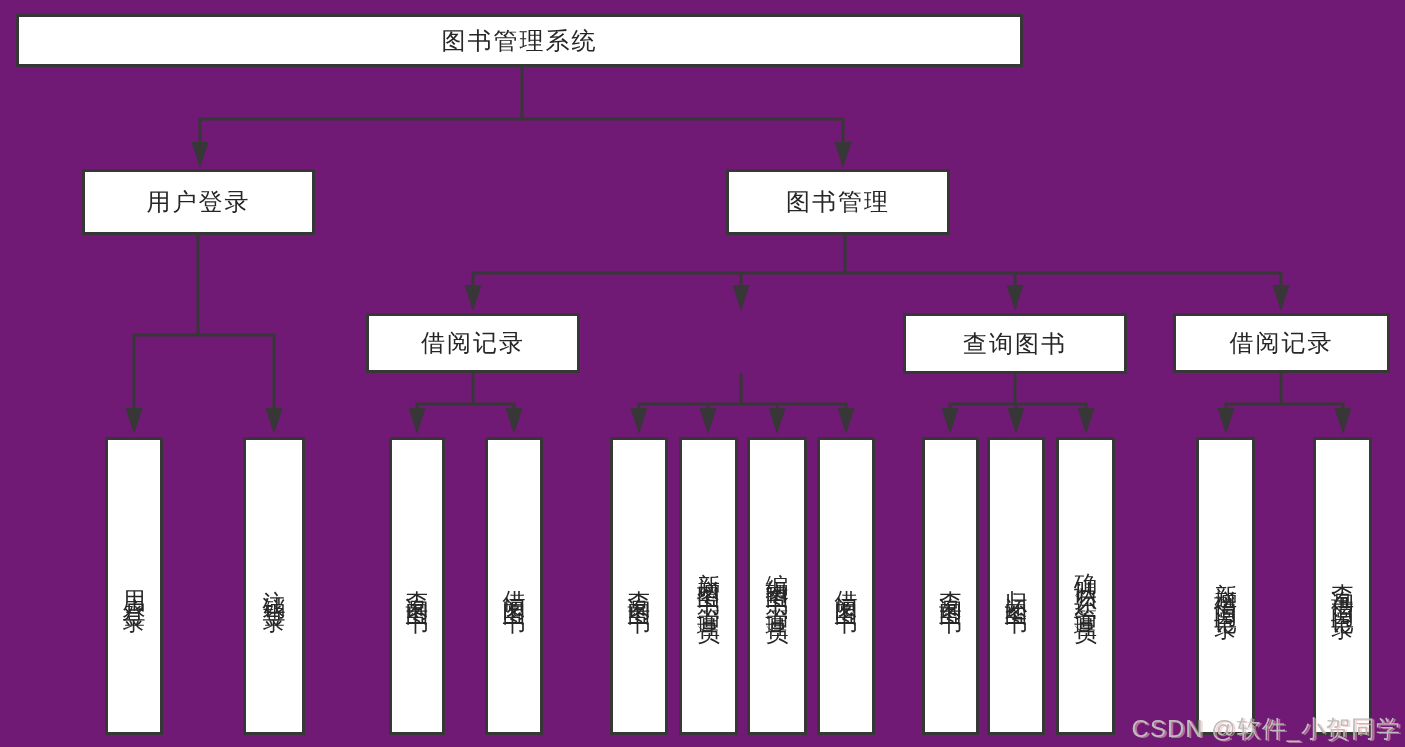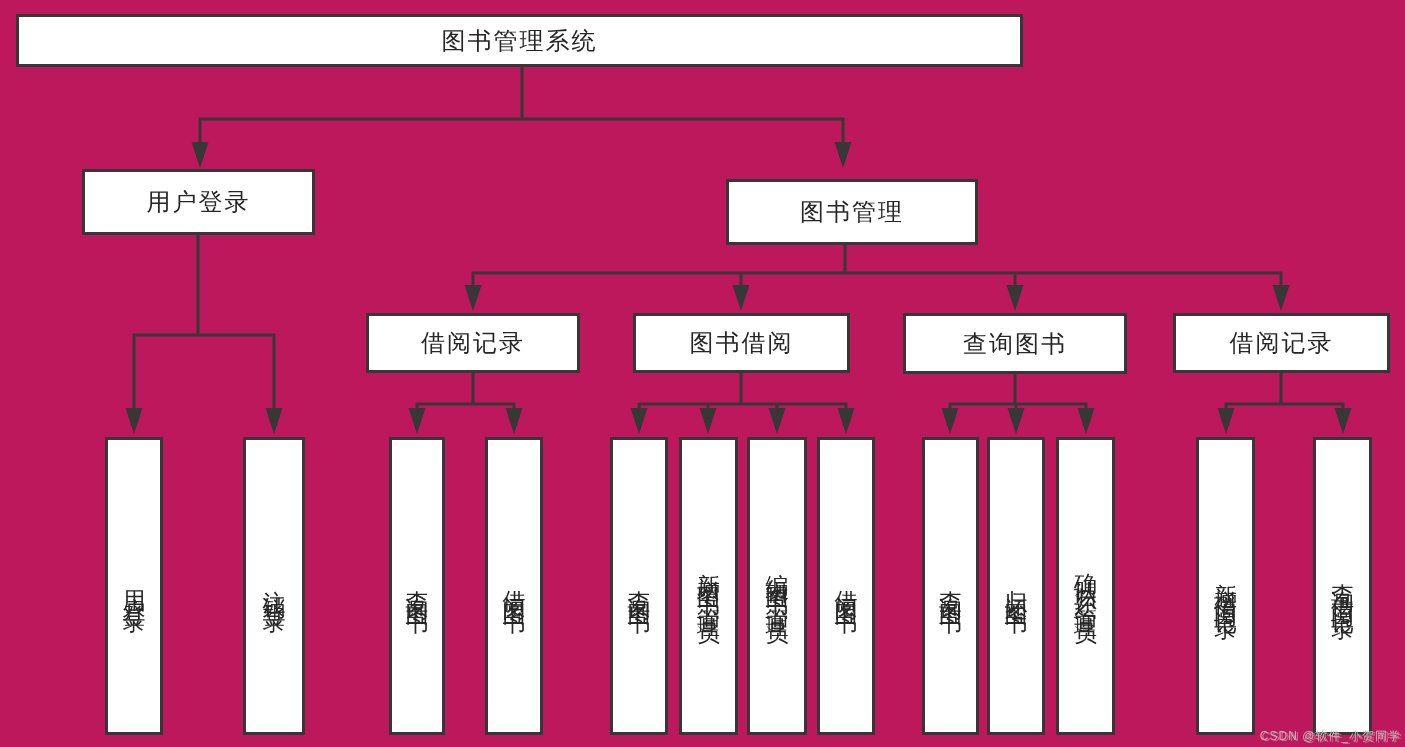--- a/index.html
+++ b/index.html
@@ -1,20 +1,20 @@
 <!DOCTYPE html>
 <html><head>
 <meta charset="utf-8">
 <style>
   html, body { margin: 0; padding: 0; background: #ffffff; }
   .stage {
     position: relative;
     width: 1405px;
     height: 747px;
-    background: #be185d;
+    background: #701a75;
     font-family: "Liberation Sans", sans-serif;
     overflow: hidden;
   }
   .wires {
     position: absolute;
     left: 0; top: 0;
     width: 1405px; height: 747px;
     pointer-events: none;
   }
   .node {
@@ -37,21 +37,21 @@
     writing-mode: vertical-rl;
     text-orientation: mixed;
     font-size: 23px;
     letter-spacing: 7px;
     line-height: 1;
   }
   .watermark {
     position: absolute;
     right: 4px;
     bottom: 2px;
-    font-size: 12px;
+    font-size: 24px;
     color: #bcbcbc;
     text-shadow: 2px 1px 0 rgba(243, 179, 179, 0.55);
     letter-spacing: 1px;
     z-index: 5;
     white-space: nowrap;
   }
 </style>
 </head>
 <body>
 
@@ -93,24 +93,23 @@
       <polygon points="1007.5,408 1024.5,408 1016,434"></polygon>
       <polygon points="1077.5,408 1094.5,408 1086,434"></polygon>
       <polygon points="1217.5,408 1234.5,408 1226,434"></polygon>
       <polygon points="1334.5,408 1351.5,408 1343,434"></polygon>
     </g>
   </svg>
 
   <div class="node h" style="left:16px; top:14px; width:1007px; height:53px;">图书管理系统</div>
 
   <div class="node h" style="left:82px; top:169px; width:233px; height:66px;">用户登录</div>
-  <div class="node h" style="left:726px; top:179px; width:252px; height:66px;">图书管理</div>
+  <div class="node h" style="left:726px; top:169px; width:224px; height:66px;">图书管理</div>
 
   <div class="node h" style="left:366px; top:313px; width:214px; height:60px;">借阅记录</div>
-  <div class="node h" style="left:633px; top:313px; width:217px; height:60px;">图书借阅</div>
   <div class="node h" style="left:903px; top:313px; width:224px; height:61px;">查询图书</div>
   <div class="node h" style="left:1173px; top:313px; width:217px; height:60px;">借阅记录</div>
 
   <div class="node v" style="left:105px; top:437px; width:58px; height:298px;">用户登录</div>
   <div class="node v" style="left:243px; top:437px; width:62px; height:298px;">注销登录</div>
 
   <div class="node v" style="left:389px; top:437px; width:56px; height:298px;">查询图书</div>
   <div class="node v" style="left:485px; top:437px; width:58px; height:298px;">借阅图书</div>
 
   <div class="node v" style="left:610px; top:437px; width:58px; height:298px;">查询图书</div>

